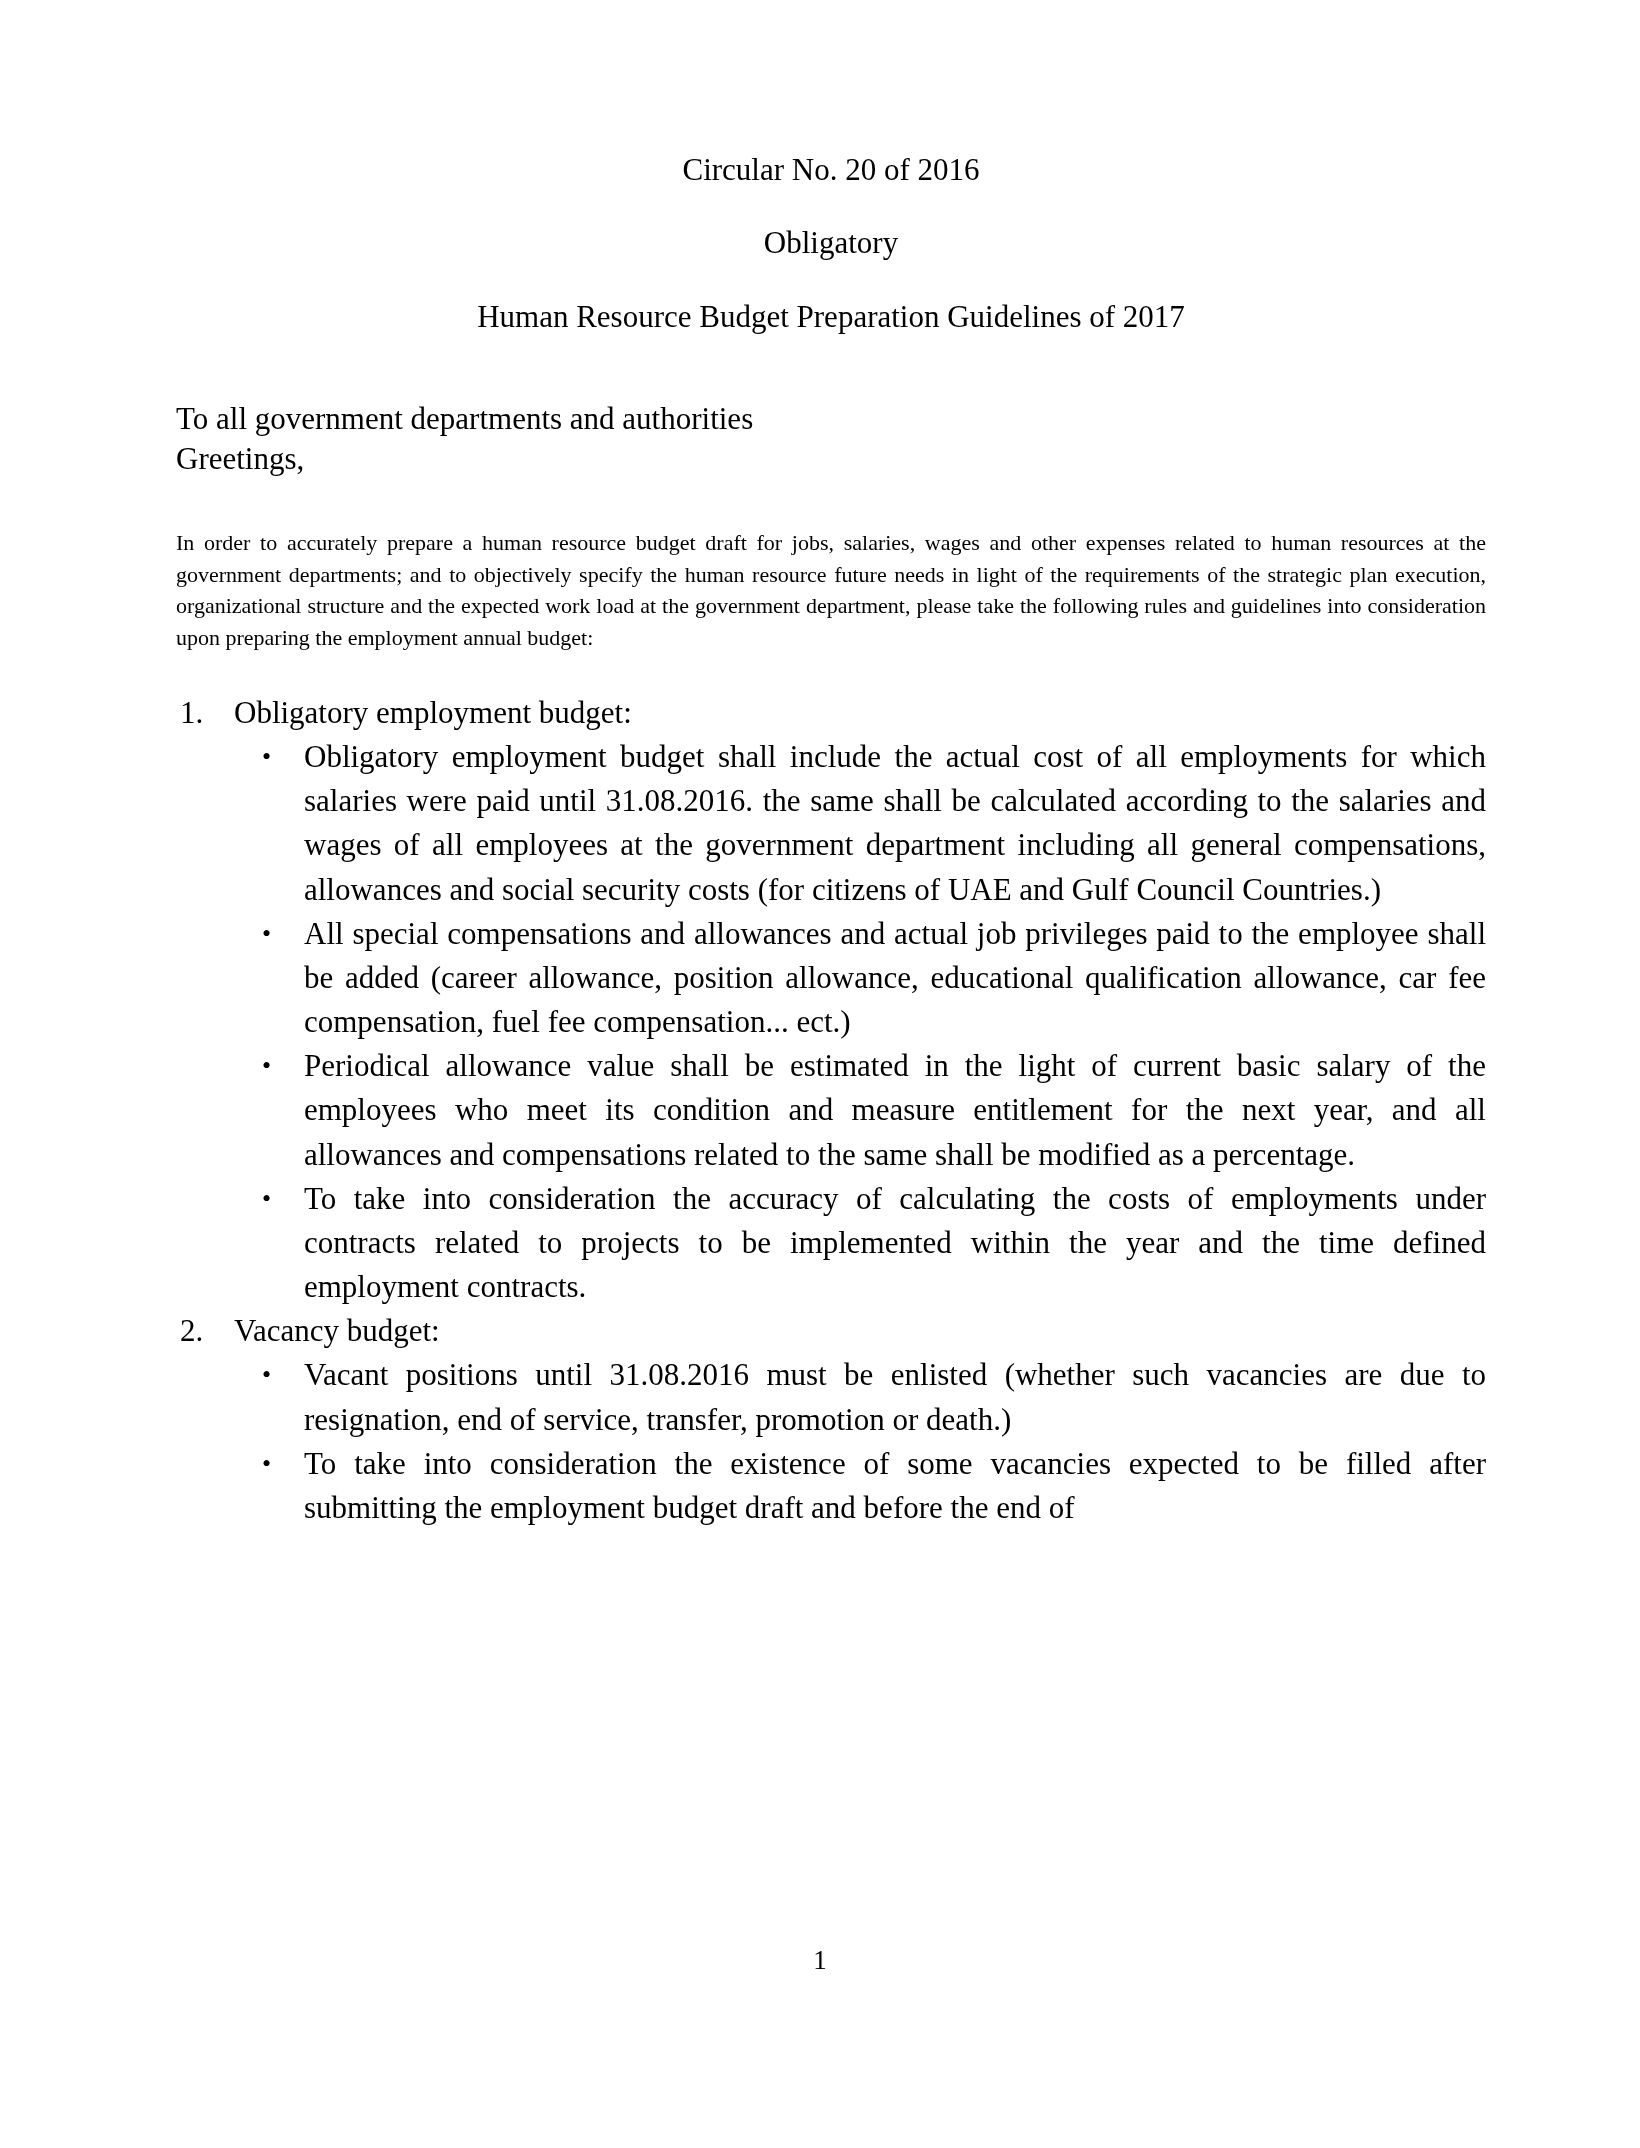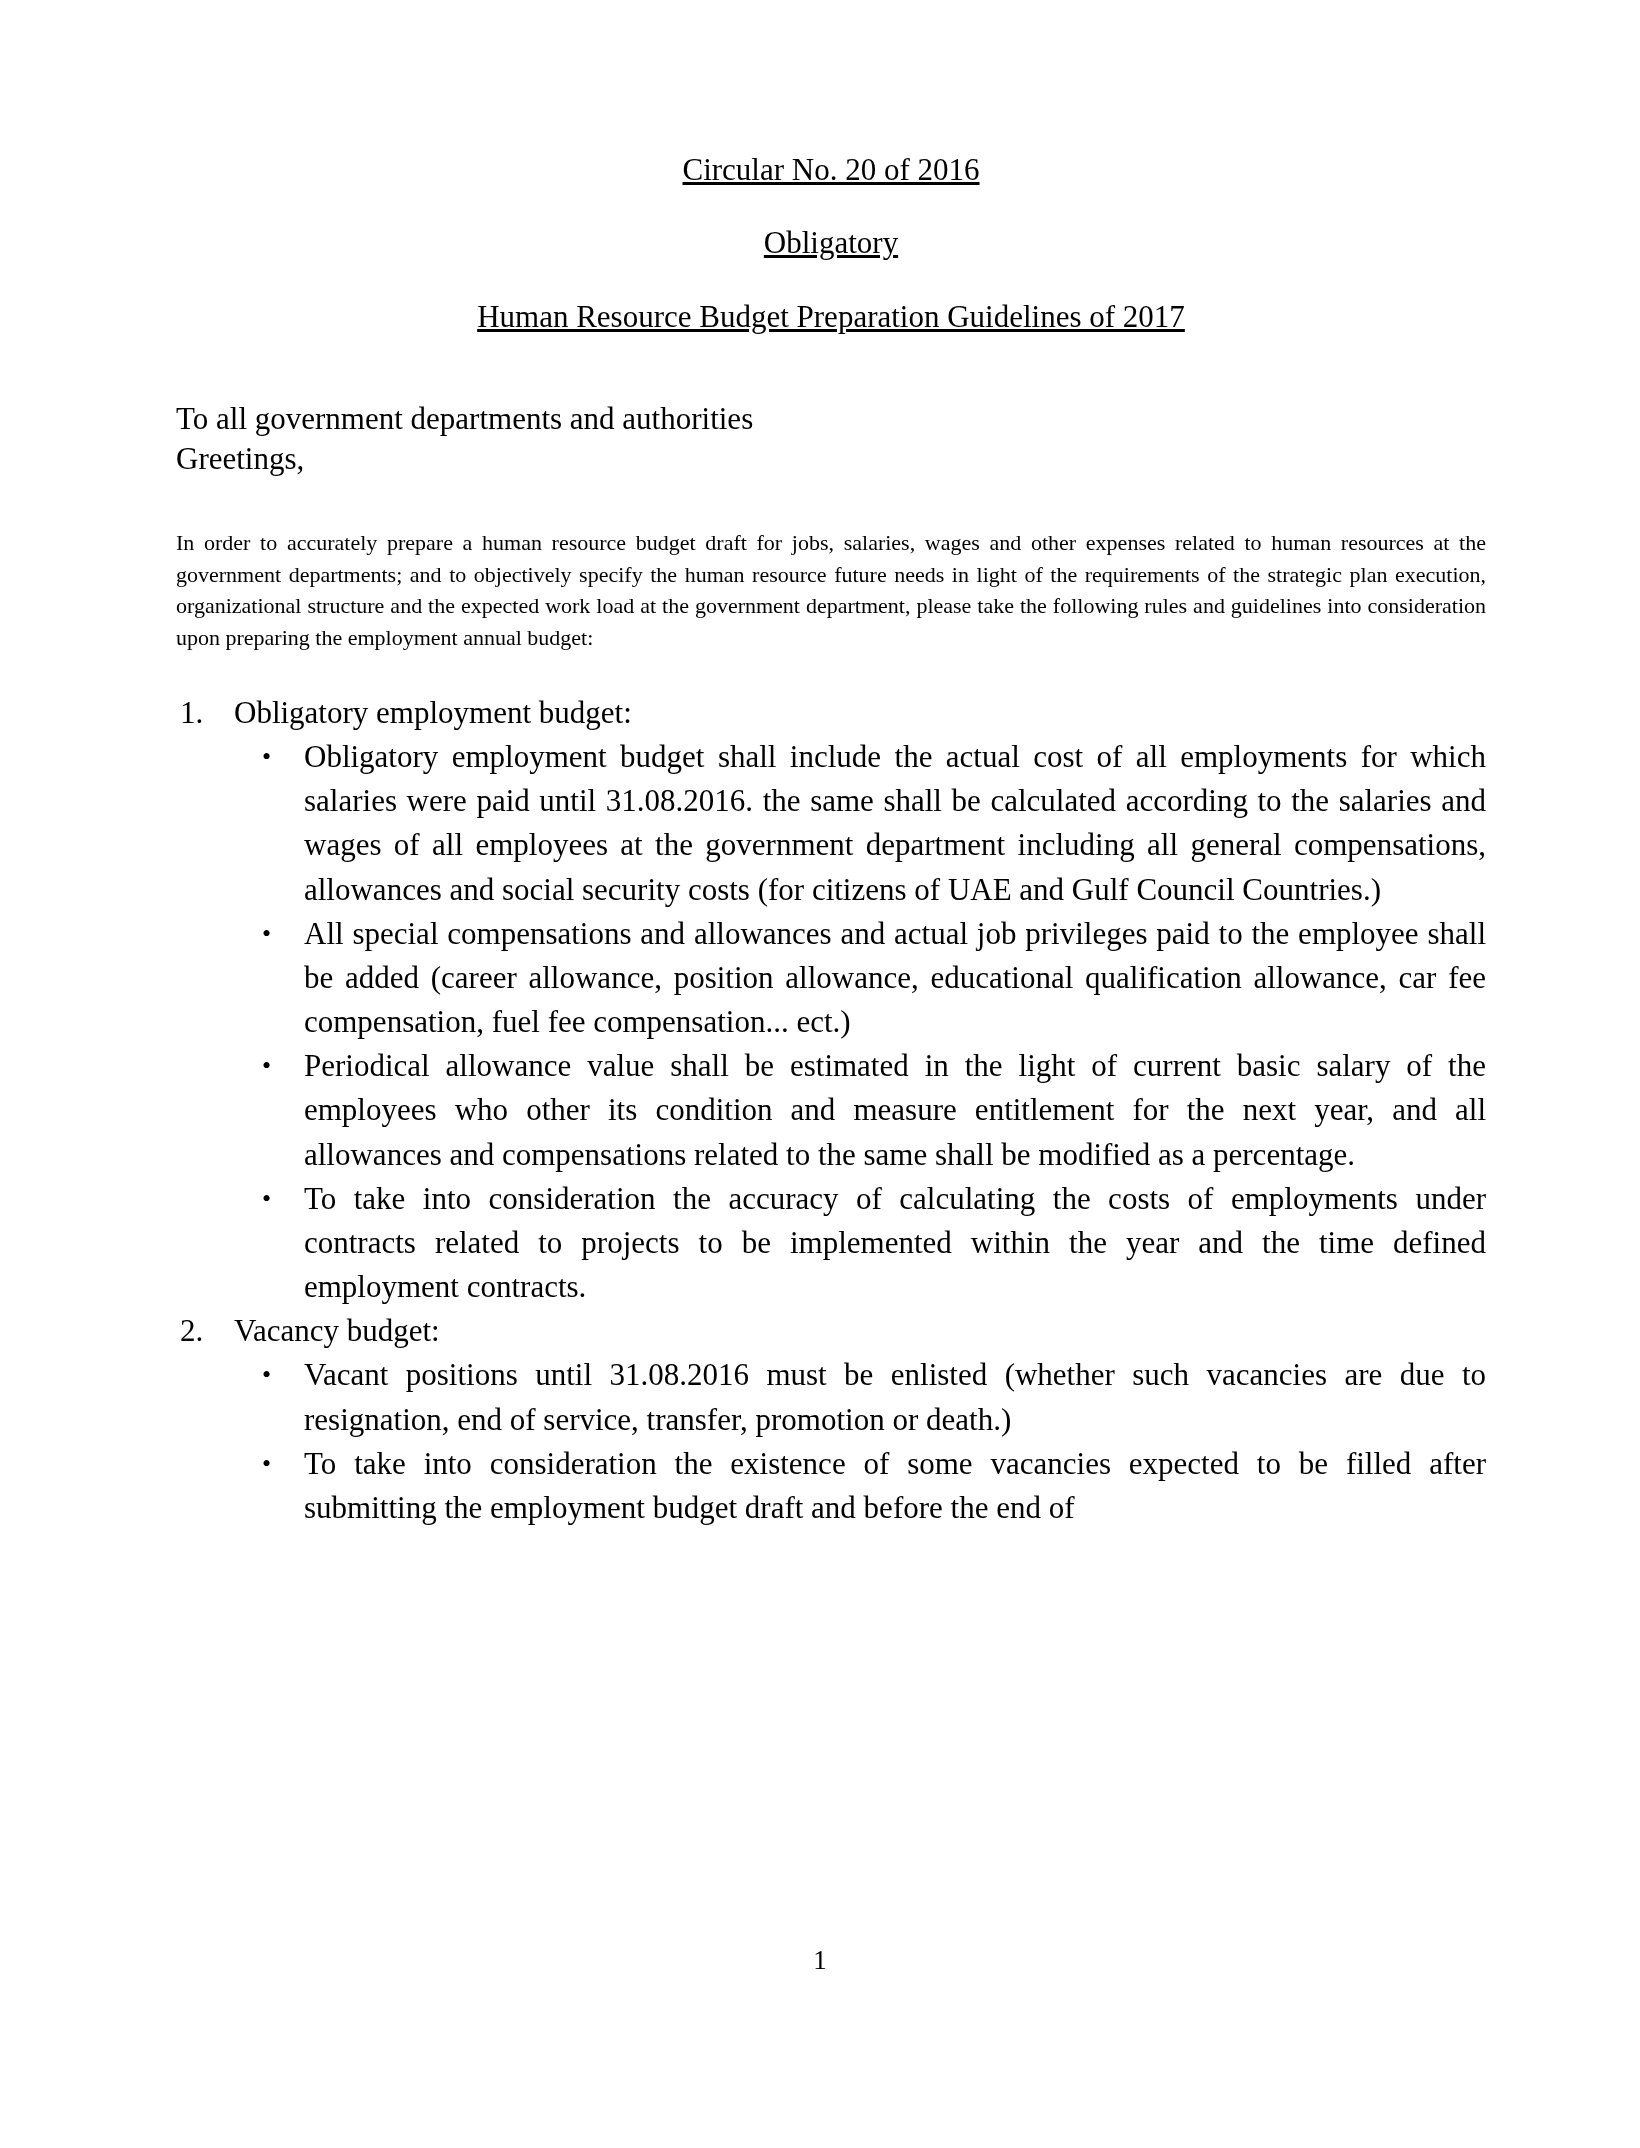--- a/index.html
+++ b/index.html
@@ -26,21 +26,20 @@
     top: 150px;
     width: 1310px;
   }
 
   
   .doc-heading {
     text-align: center;
     font-size: 31px;
     line-height: 1.30;
     margin: 0;
-    text-decoration: underline;
   }
 
   .doc-heading + .doc-heading {
     margin-top: 33px;
   }
 
   
   .lead-line {
     text-align: left;
     font-size: 31px;
@@ -163,21 +162,21 @@
           <li class="bullet-item">
             <span class="bullet-marker">•</span>
             <span class="bullet-text">Obligatory employment budget shall include the actual cost of all employments for which salaries were paid until 31.08.2016. the same shall be calculated according to the salaries and wages of all employees at the government department including all general compensations, allowances and social security costs (for citizens of UAE and Gulf Council Countries.)</span>
           </li>
           <li class="bullet-item">
             <span class="bullet-marker">•</span>
             <span class="bullet-text">All special compensations and allowances and actual job privileges paid to the employee shall be added (career allowance, position allowance, educational qualification allowance, car fee compensation, fuel fee compensation... ect.)</span>
           </li>
           <li class="bullet-item">
             <span class="bullet-marker">•</span>
-            <span class="bullet-text">Periodical allowance value shall be estimated in the light of current basic salary of the employees who other its condition and measure entitlement for the next year, and all allowances and compensations related to the same shall be modified as a percentage.</span>
+            <span class="bullet-text">Periodical allowance value shall be estimated in the light of current basic salary of the employees who meet its condition and measure entitlement for the next year, and all allowances and compensations related to the same shall be modified as a percentage.</span>
           </li>
           <li class="bullet-item">
             <span class="bullet-marker">•</span>
             <span class="bullet-text">To take into consideration the accuracy of calculating the costs of employments under contracts related to projects to be implemented within the year and the time defined employment contracts.</span>
           </li>
         </ul>
       </li>
 
       <li class="num-item">
         <span class="num-marker">2.</span>

